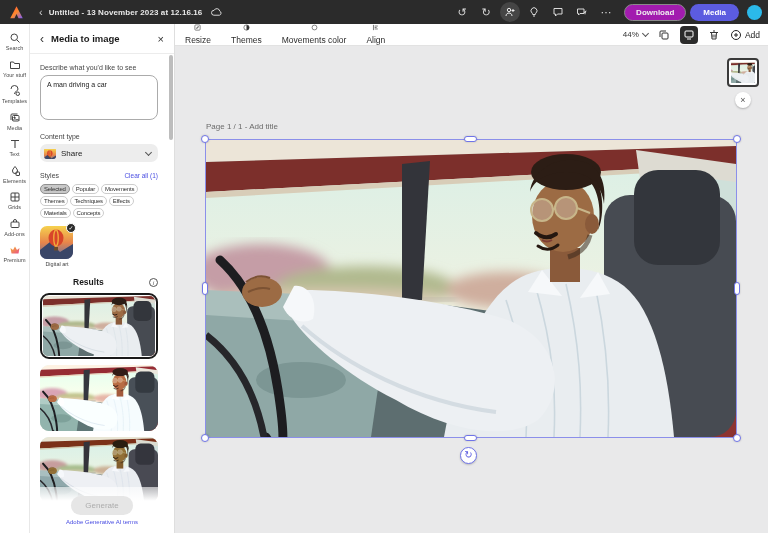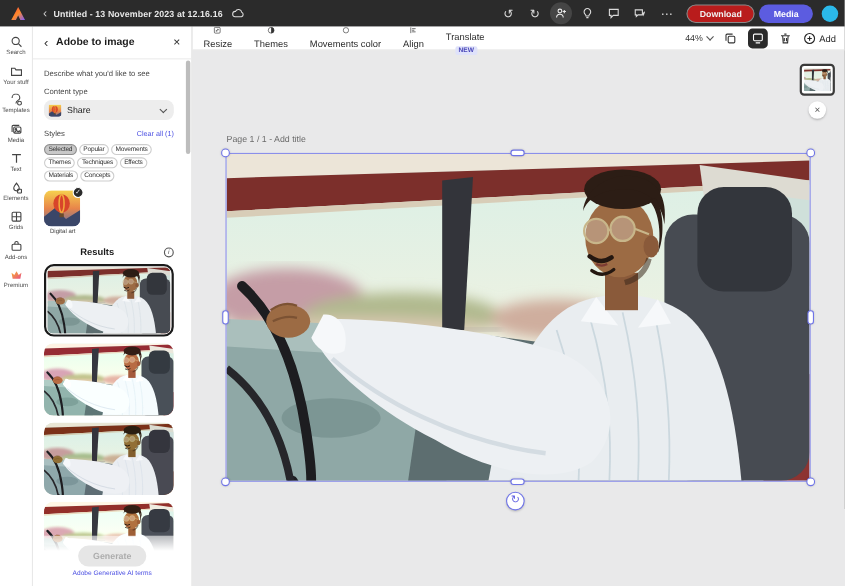--- a/index.html
+++ b/index.html
@@ -11,21 +11,21 @@
   .topbar { position:absolute; left:0; top:0; width:768px; height:24px; background:#2B2B2B;
             display:flex; align-items:center; color:#E6E6E6; z-index:40; }
   .topbar .logo { width:15px; height:15px; margin:0 9px 0 9px; }
   .tb-back { font-size:11px; color:#CFCFCF; padding:0 6px; cursor:default; }
   .tb-title { font-size:8px; font-weight:bold; color:#E8E8E8; letter-spacing:.1px; }
   .tb-cloud { margin-left:8px; display:flex; }
   .tb-right { margin-left:auto; display:flex; align-items:center; gap:4px; padding-right:6px; }
   .tb-ic { width:20px; height:20px; display:flex; align-items:center; justify-content:center;
            color:#DADADA; font-size:11px; border-radius:50%; }
   .tb-ic.circled { background:#454545; }
-  .btn-download { height:17px; padding:0 11px; border-radius:9px; background:#b91c1c;
+  .btn-download { height:17px; padding:0 11px; border-radius:9px; background:#a21caf;
                   border:1px solid #8A8A8A; color:#F0F0F0; font-size:8px; font-weight:bold;
                   display:flex; align-items:center; margin-left:4px; }
   .btn-share { height:17px; padding:0 13px; border-radius:9px; background:#5C5CE0; border:none;
                color:#fff; font-size:8px; font-weight:bold; display:flex; align-items:center; }
   .avatar { width:15px; height:15px; border-radius:50%; background:#2BB9EA; margin-left:4px; }
 
   
   .toolbar { position:absolute; left:175px; top:24px; width:593px; height:22px; background:#fff;
              border-bottom:1px solid #E2E2E2; display:flex; align-items:center; z-index:30;
              font-size:8.5px; color:#2C2C2C; }
@@ -86,21 +86,21 @@
              font-size:6px; color:#555; text-align:center; line-height:8px; font-style:italic; }
   .thumbs { display:flex; flex-direction:column; gap:6px; }
   .thumb { width:118px; height:66px; border-radius:9px; overflow:hidden; position:relative; cursor:default; }
   .thumb svg { width:100%; height:100%; display:block; }
   .thumb.selected { border:2px solid #1A1A1A; padding:1px; background:#fff; }
   .thumb.selected svg { border-radius:5px; }
   .panel-bottom { position:absolute; left:0; bottom:0; width:144px; height:46px;
                   background:linear-gradient(to bottom, rgba(255,255,255,.6), #fff 30%);
                   display:flex; flex-direction:column; align-items:center; justify-content:center; gap:4px; z-index:5; }
   .btn-generate { width:62px; height:19px; border:none; border-radius:10px; background:#E6E6E6;
-                  color:#ACACAC; font-size:8px; font-weight:bold; font-family:"Liberation Sans",sans-serif; }
+                  color:#ACACAC; font-size:8px; font-weight:normal; font-family:"Liberation Sans",sans-serif; }
   .terms-link { font-size:6px; color:#4B4FE2; cursor:default; }
   .panel-scroll { position:absolute; right:1px; top:31px; bottom:10px; width:4px; }
   .panel-scroll .thumb-bar { position:absolute; top:0; width:4px; height:85px; background:#BDBDBD; border-radius:2px; }
   .scroll-arrow { position:absolute; right:1px; bottom:2px; width:0; height:0;
                   border-left:3px solid transparent; border-right:3px solid transparent; border-top:4px solid #777; }
 
   
   .canvas { position:absolute; left:175px; top:46px; width:593px; height:487px; background:#E9E9EA; }
   .page-label { position:absolute; left:31px; top:76px; font-size:8px; color:#6B6B6B; }
   .page-thumb { position:absolute; left:552px; top:12px; width:32px; height:29px; background:#fff;
@@ -287,28 +287,20 @@
       </svg>
       <span>Movements color</span>
     </div>
     <div class="tool-item">
       <svg class="ic" viewBox="0 0 24 24" fill="none" stroke="#333" stroke-width="2.2">
         <path d="M5 3 v18"></path>
           <path d="M9 7 h11 M9 12 h7 M9 17 h11"></path>
       </svg>
       <span>Align</span>
     </div>
-    <div class="tool-item">
-      <svg class="ic" viewBox="0 0 24 24" fill="none" stroke="#333" stroke-width="2">
-        <path d="M4 5 h10 M9 3 v2 M6 8 c1.5 4 4 7 7 9 M12 8 c-1.5 4 -4 7 -7 9"></path>
-          <path d="M14 21 l4-9 4 9 M15.5 18 h5"></path>
-      </svg>
-      <span>Translate</span>
-      <span class="badge-new">NEW</span>
-    </div>
     <div class="tool-right">
       <div class="zoom-ctl">
         <span>44%</span>
         <span class="chev"></span>
       </div>
       <span class="t-ic">
         <svg class="ic" width="12" height="12" viewBox="0 0 24 24" fill="none" stroke="#333" stroke-width="2">
           <rect x="8" y="8" width="12" height="12" rx="2"></rect>
             <path d="M16 4 H6 a2 2 0 0 0 -2 2 v10"></path>
         </svg>
@@ -395,25 +387,26 @@
       <svg class="ic" viewBox="0 0 24 24">
           <path d="M3 8 l5 4 4-7 4 7 5-4 -2 11 H5 Z" fill="url(#premGrad)"></path>
         </svg>
       <span class="rail-label">Premium</span>
     </div>
   </div>
 
   <div class="panel">
     <div class="panel-header">
       <span class="ph-back">‹</span>
-      <span class="ph-title">Adobe to image</span>
+      <span class="ph-title">Media to image</span>
       <span class="ph-close">×</span>
     </div>
     <div class="panel-body">
       <div class="field-label">Describe what you'd like to see</div>
+      <textarea class="prompt-box" style="">A man driving a car</textarea>
 
       <div class="field-label ct-label">Content type</div>
       <div class="ct-select">
         <span class="ct-thumb">
           <svg width="12" height="12" viewBox="0 0 33 33">
               <use href="#balloonArt"></use>
             </svg>
         </span>
         <span class="ct-value">Share</span>
         <span class="chev"></span>

